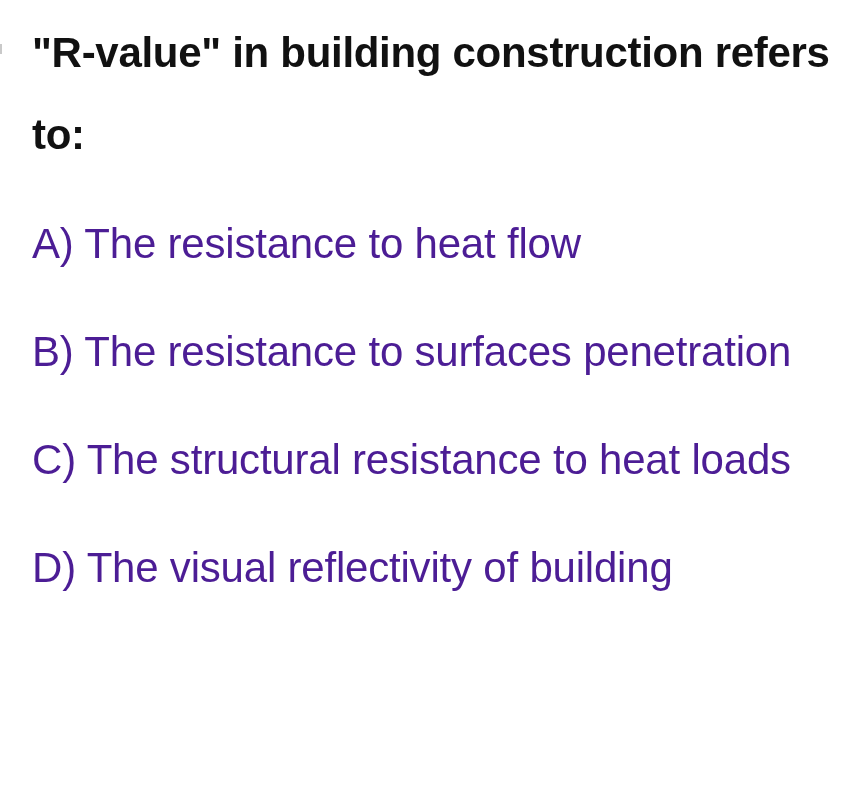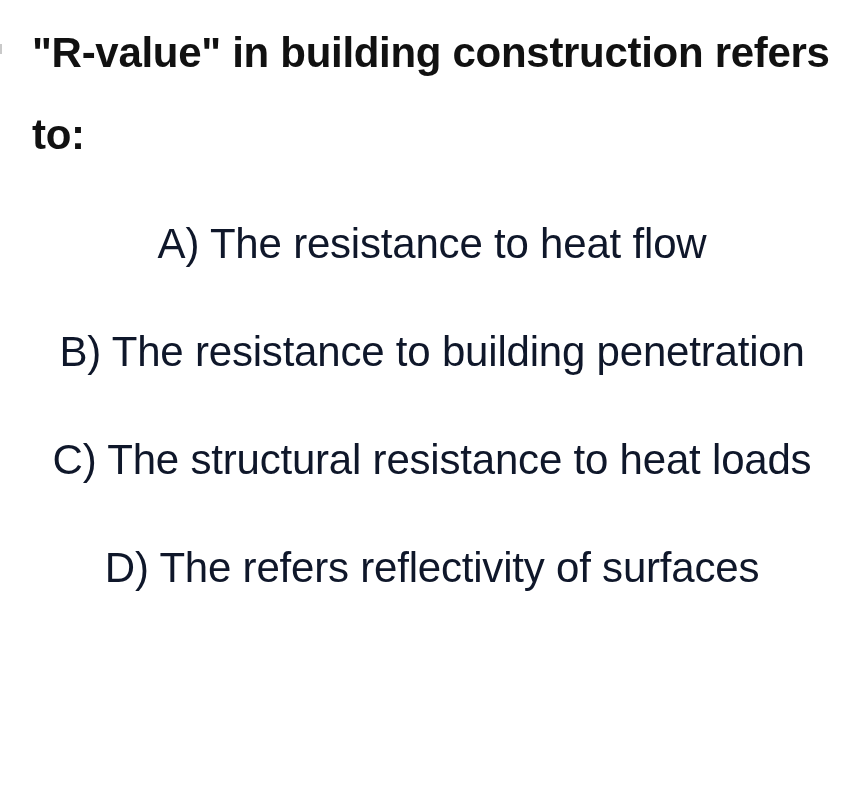--- a/index.html
+++ b/index.html
@@ -50,38 +50,37 @@
     margin: 0;
     padding: 0;
     margin-top: 26px;
   }
 
   .option {
     font-size: 42px;
     font-weight: normal;
     line-height: 84px;
     letter-spacing: -0.2px;
-    color: #0f172a;
+    color: #4c1d95;
     margin: 0 0 24px 0;
-    text-align: center;
   }
 
   .option:last-child {
     margin-bottom: 0;
   }
 </style>
 </head>
 <body>
 
 <div class="marker-remnant"></div>
 
 <div class="question-block">
 
   <h1 class="question-title">"R-value" in building construction refers to:</h1>
 
   <ul class="options">
     <li class="option">A) The resistance to heat flow</li>
-    <li class="option">B) The resistance to building penetration</li>
+    <li class="option">B) The resistance to surfaces penetration</li>
     <li class="option">C) The structural resistance to heat loads</li>
-    <li class="option">D) The refers reflectivity of surfaces</li>
+    <li class="option">D) The visual reflectivity of building</li>
   </ul>
 
 </div>
 
 </body></html>

